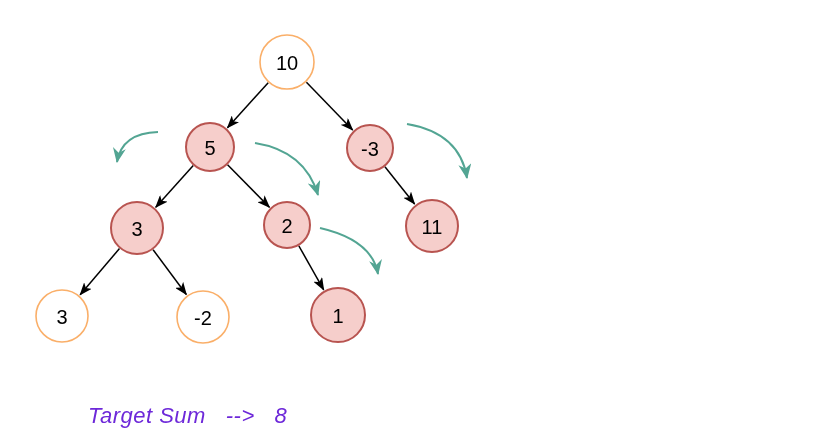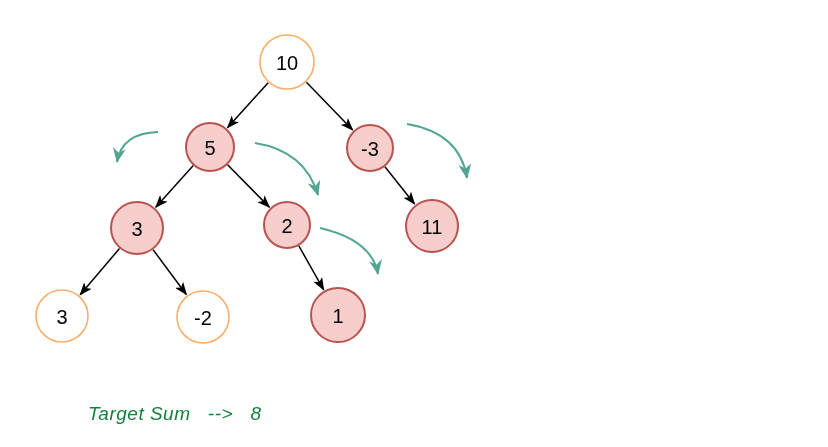--- a/index.html
+++ b/index.html
@@ -17,23 +17,23 @@
   }
   .stage svg {
     position: absolute;
     left: 0;
     top: 0;
   }
   .caption {
     position: absolute;
     left: 88px;
     top: 403px;
-    font-size: 19px;
+    font-size: 22px;
     font-style: italic;
-    color: #15803d;
+    color: #6d28d9;
     white-space: pre;
     letter-spacing: 0.5px;
   }
   .node-label {
     font-family: "Liberation Sans", sans-serif;
     font-size: 20px;
     fill: #000000;
     text-anchor: middle;
     dominant-baseline: central;
   }

